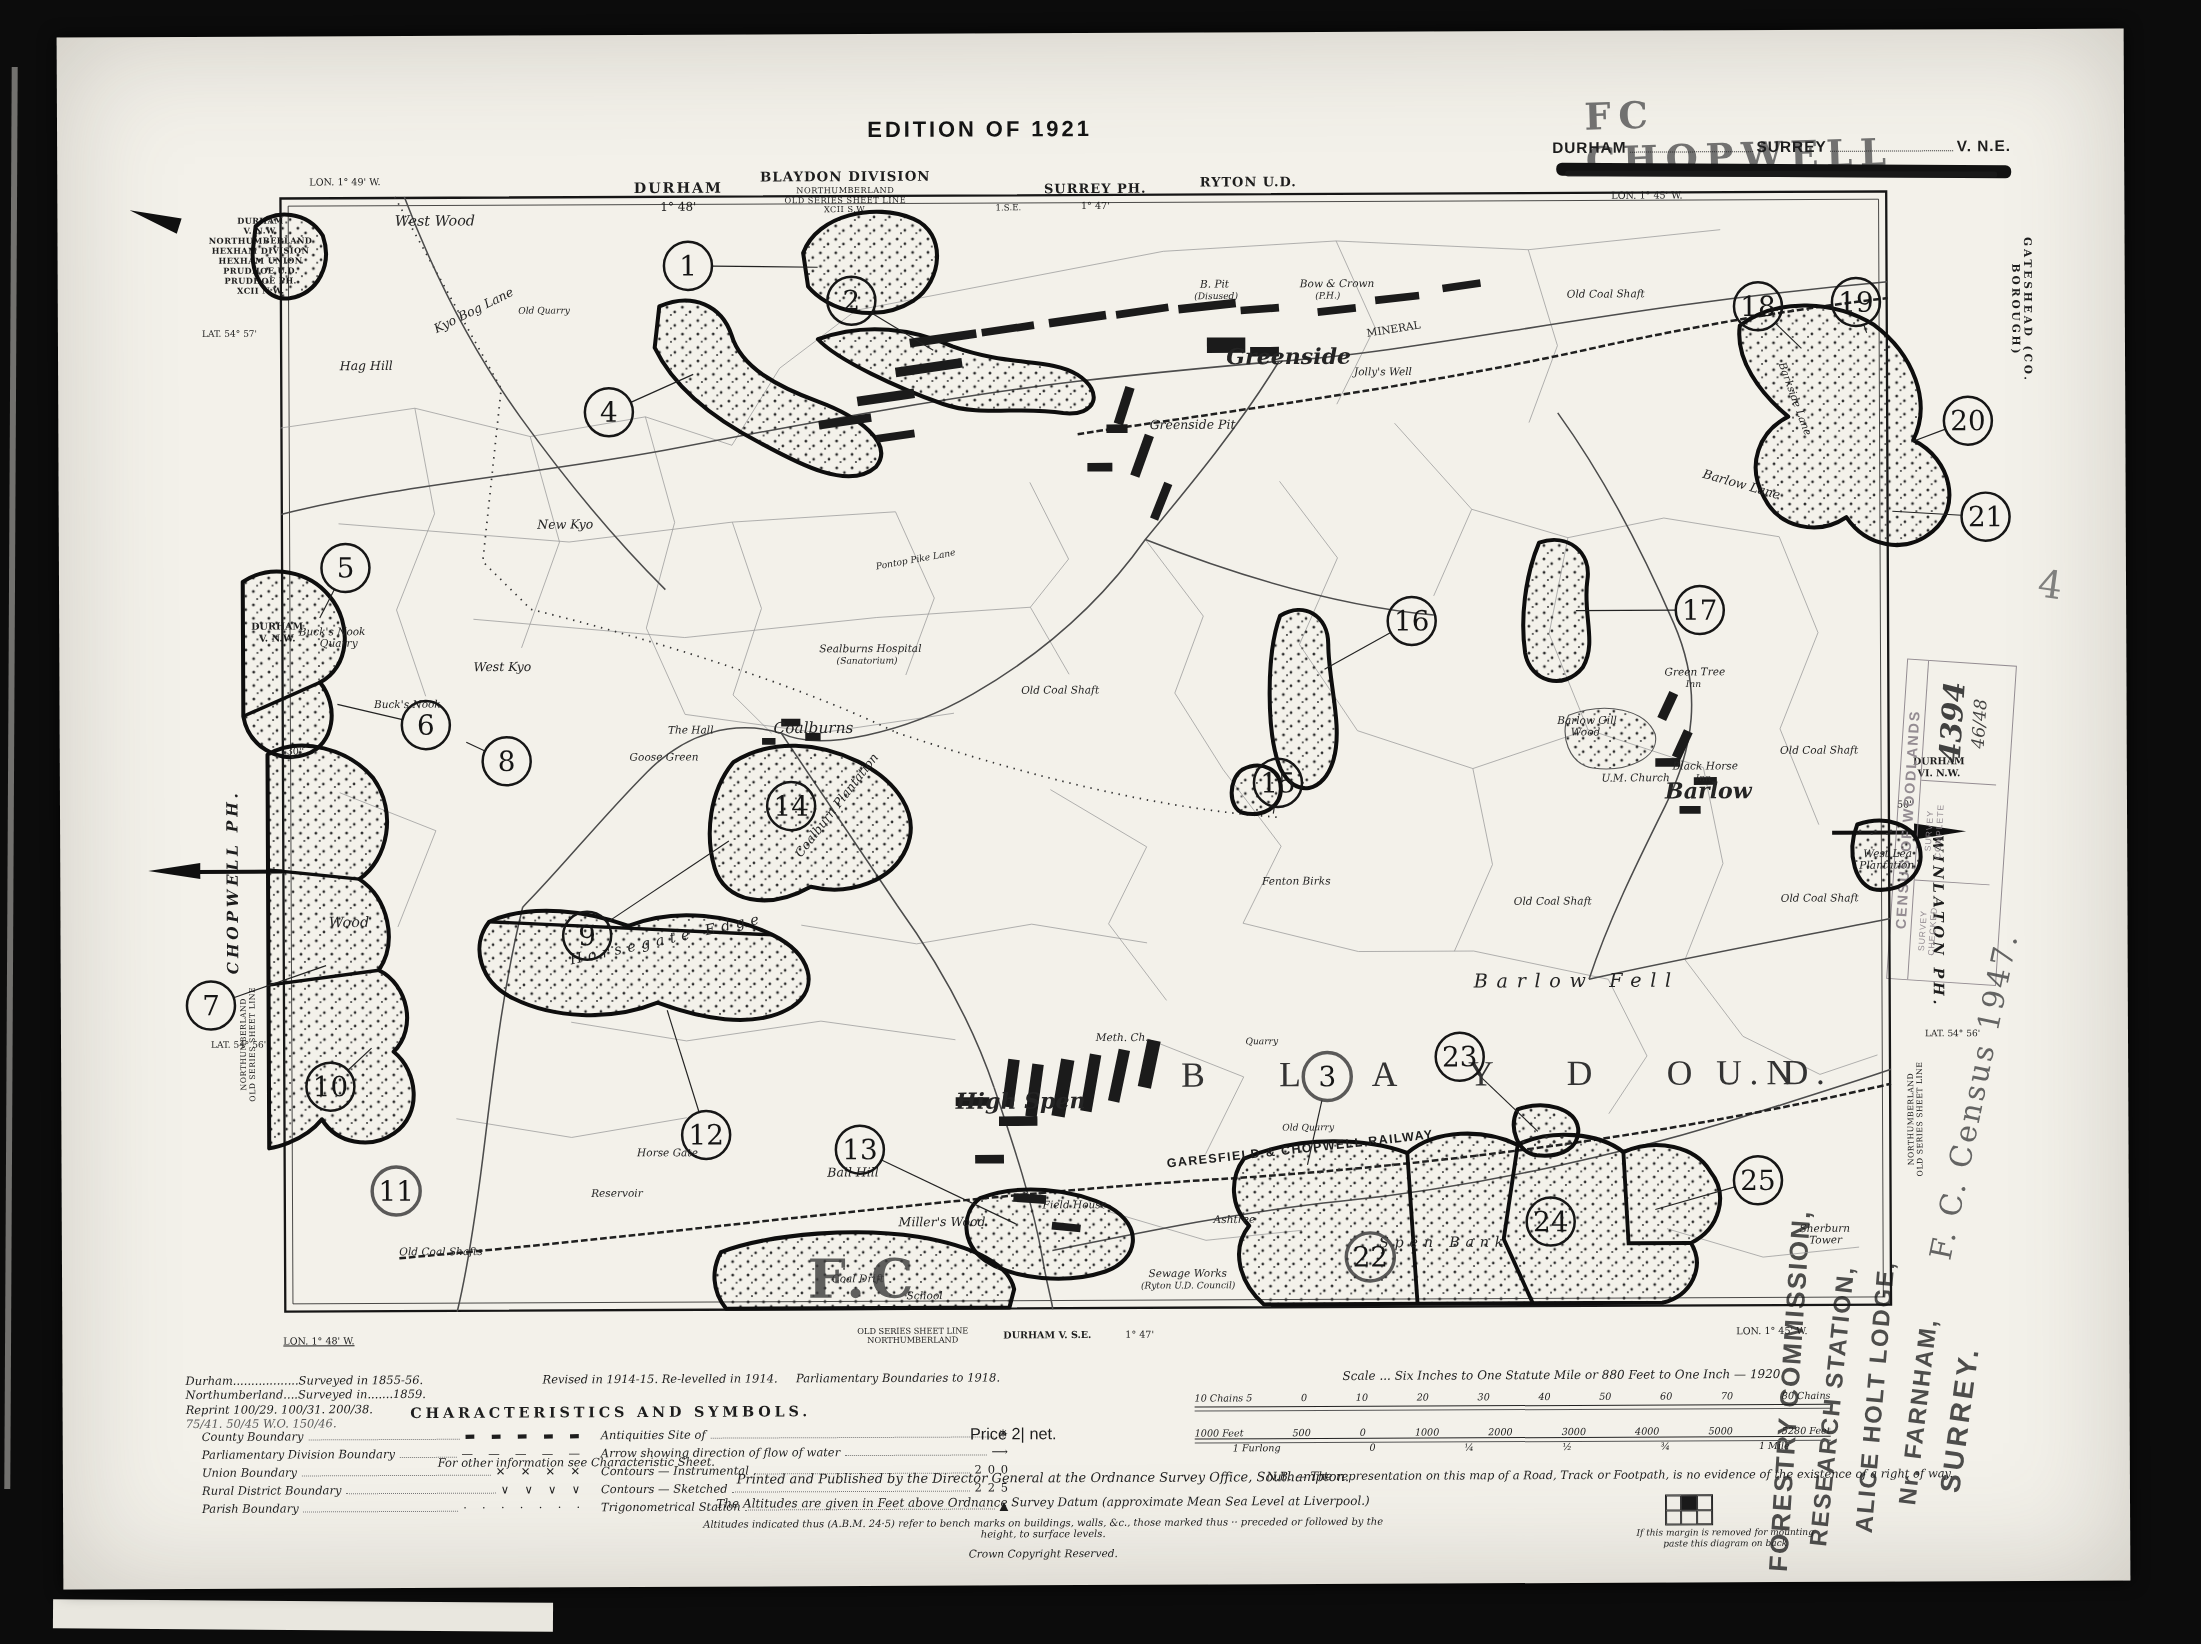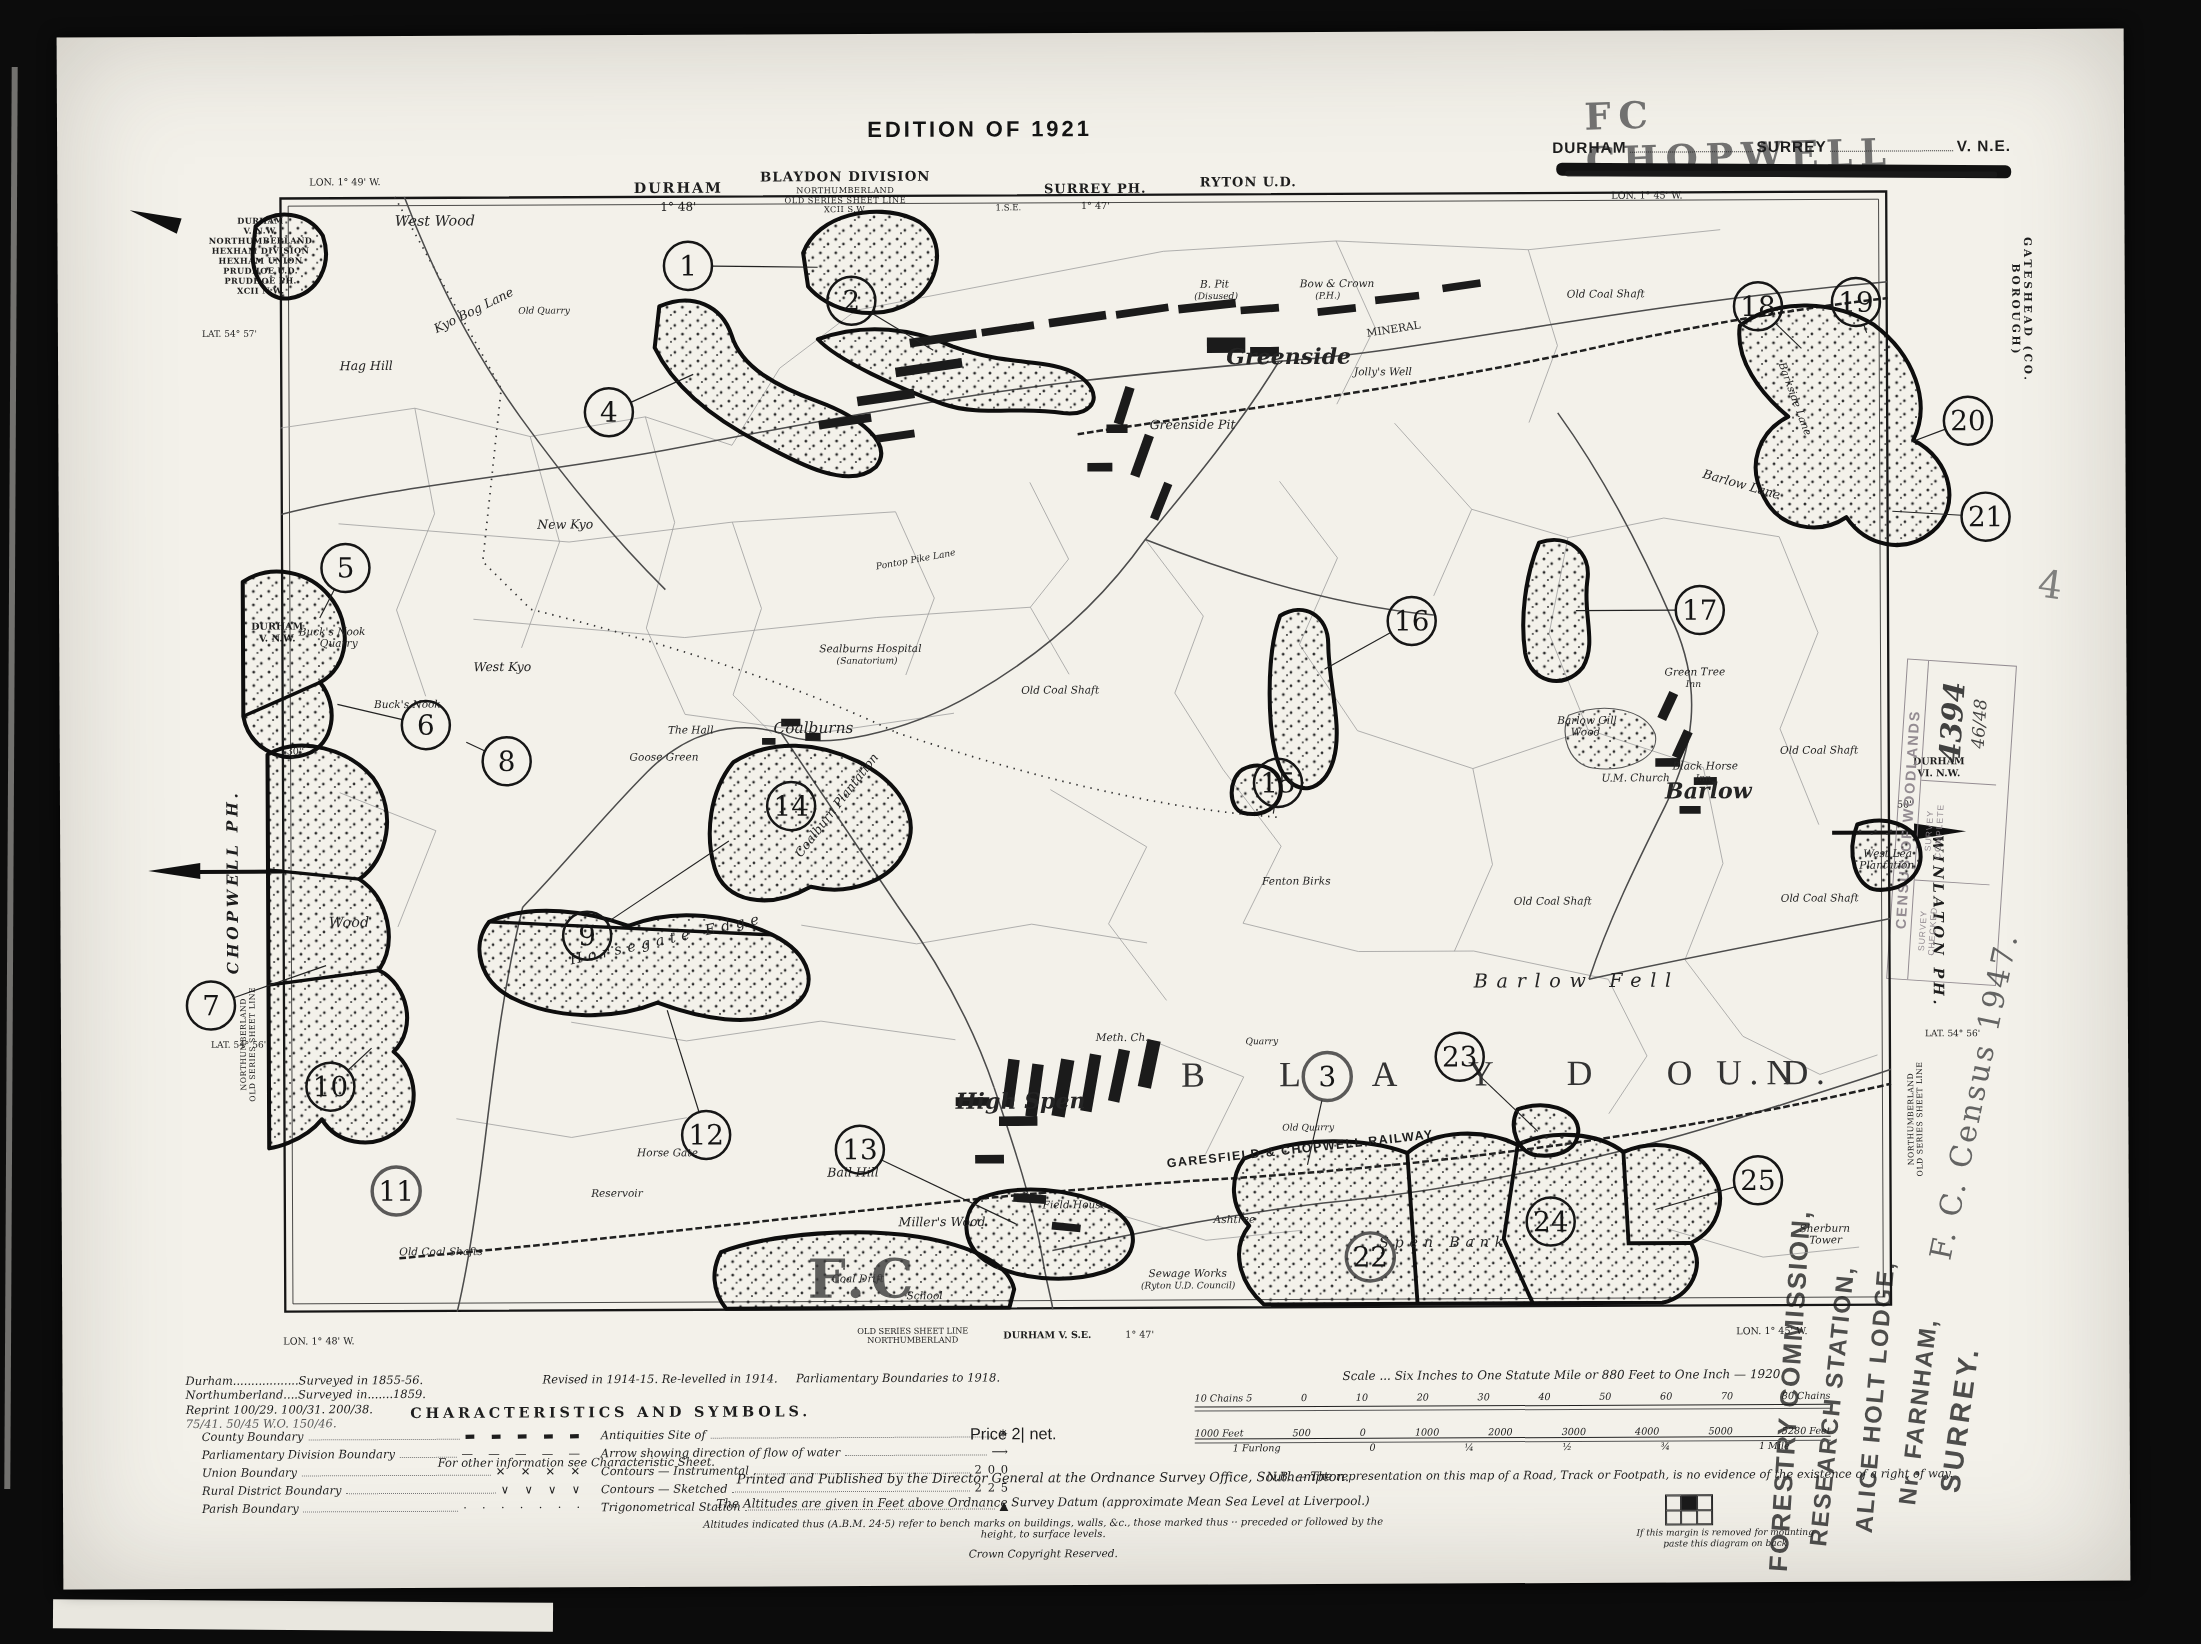--- a/index.html
+++ b/index.html
@@ -94,21 +94,21 @@
   #bar-furlong{top:1410px;left:1170px;width:557px;}
   .barline{left:1132px;width:636px;height:2.9px;border-top:1px solid #222;border-bottom:1px solid #555;}
   #barline1{top:1374px;}
   #barline2{top:1406px;}
   #nb{left:1201px;top:1437px;width:692px;font-size:11.5px;font-style:italic;}
   #mini-diagram{left:1602px;top:1464px;width:46px;height:29px;border:1.4px solid #222;display:grid;grid-template-columns:1fr 1fr 1fr;grid-template-rows:1fr 1fr;}
   #mini-diagram div{border:0.5px solid #333;}
   #mini-diagram div.fill{background:#1a1a1a;}
   #mount-note{left:1537px;top:1497px;width:250px;font-size:9px;font-style:italic;line-height:10.6px;}
   
-  #lon148b{left:221px;top:1299px;width:115px;font-size:9.6px;}
+  #lon148b{left:221px;top:1299px;width:115px;font-size:9.6px;text-decoration:underline;}
   #oldseries-b{left:769px;top:1293px;width:163px;font-size:8.2px;line-height:9px;}
   #durham-vse{left:941px;top:1296px;width:125px;font-size:9.6px;font-weight:bold;}
   #l147b{left:1063px;top:1296px;width:58px;font-size:9.6px;}
   #lon145b{left:1674px;top:1295px;width:115px;font-size:9.6px;}
   
   #mapwrap{left:222px;top:161px;width:1608px;height:1115px;}
   svg{overflow:visible;}
   .ml{font-family:"DejaVu Serif",serif;fill:#242424;font-size:15px;}
   .it{font-style:italic;}
   .sm{font-size:13px;}

